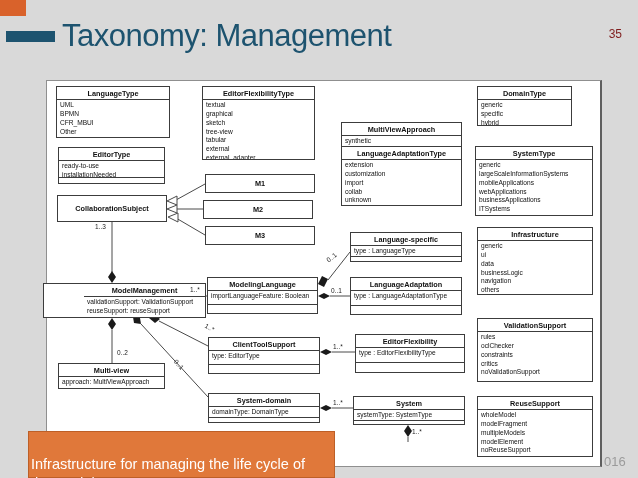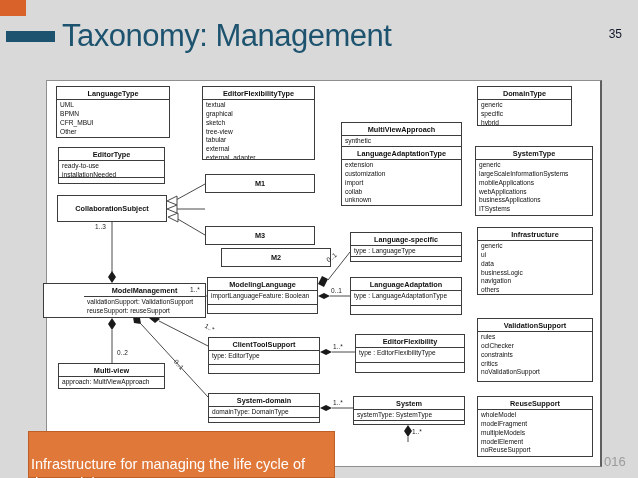--- a/index.html
+++ b/index.html
@@ -2,21 +2,21 @@
 <html><head>
 <meta charset="utf-8">
 <style>
   html,body{margin:0;padding:0;background:#d9d9d9;}
   .slide{position:relative;width:638px;height:478px;background:#d9d9d9;overflow:hidden;
          font-family:"Liberation Sans", sans-serif;}
   .corner-tab{position:absolute;left:0;top:0;width:26px;height:16px;background:#d9622b;z-index:6;}
   .title-dash{position:absolute;left:6px;top:31px;width:49px;height:11px;background:#1d536f;z-index:6;}
   .slide-title{position:absolute;left:62px;top:18px;margin:0;font-size:31px;font-weight:normal;
                color:#1d536f;letter-spacing:-0.5px;z-index:6;white-space:nowrap;}
-  .page-num{position:absolute;right:16px;top:27px;font-size:12px;color:#0f172a;z-index:6;}
+  .page-num{position:absolute;right:16px;top:27px;font-size:12px;color:#7f1d1d;z-index:6;}
   .footer-num{position:absolute;left:604px;top:454px;font-size:13px;color:#9b9b9b;z-index:0;}
   .panel{position:absolute;left:46px;top:80px;width:556px;height:387px;background:#ffffff;
          border:1px solid #8f8f8f;border-right:2px solid #5f5f5f;box-sizing:border-box;z-index:1;}
   svg.connectors{position:absolute;left:0;top:0;width:638px;height:478px;z-index:2;}
   #classes-layer,#labels-layer{position:absolute;left:0;top:0;width:638px;height:478px;z-index:3;}
   .uml-class{position:absolute;background:#ffffff;border:1px solid #3c3c3c;box-sizing:border-box;
              display:flex;flex-direction:column;overflow:hidden;}
   .uml-name{font-size:7.3px;font-weight:bold;text-align:center;color:#111;
             border-bottom:1px solid #3c3c3c;padding:3px 2px 2px 2px;line-height:1;flex:0 0 auto;}
   .uml-class.name-only .uml-name{border-bottom:none;margin:auto 0;}
@@ -141,21 +141,21 @@
           <div>largeScaleInformationSystems</div>
           <div>mobileApplications</div>
           <div>webApplications</div>
           <div>businessApplications</div>
           <div>ITSystems</div>
         </div>
       </div>
       <div class="uml-class name-only" style="left: 205px; top: 174px; width: 110px; height: 19px;">
         <div class="uml-name">M1</div>
       </div>
-      <div class="uml-class name-only" style="left: 221px; top: 200px; width: 110px; height: 19px; margin-top: 48px;">
+      <div class="uml-class name-only" style="left: 203px; top: 200px; width: 110px; height: 19px;">
         <div class="uml-name">M2</div>
       </div>
       <div class="uml-class name-only" style="left: 205px; top: 226px; width: 110px; height: 19px;">
         <div class="uml-name">M3</div>
       </div>
       <div class="uml-class name-only" style="left: 57px; top: 195px; width: 110px; height: 27px;">
         <div class="uml-name">CollaborationSubject</div>
       </div>
       <div class="uml-class" style="left: 350px; top: 232px; width: 112px; height: 30px;">
         <div class="uml-name">Language-specific</div>

